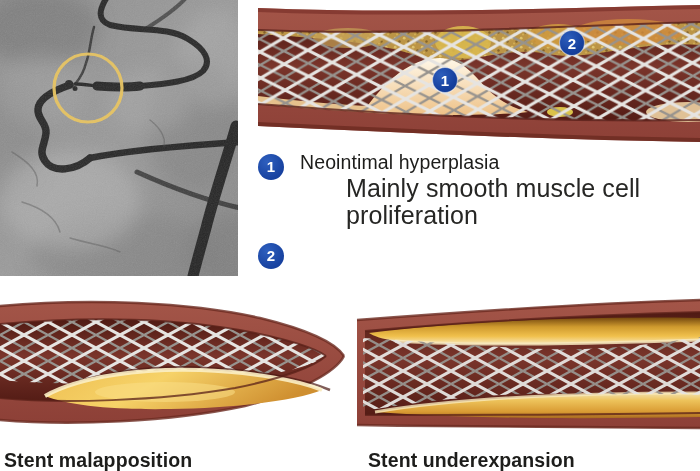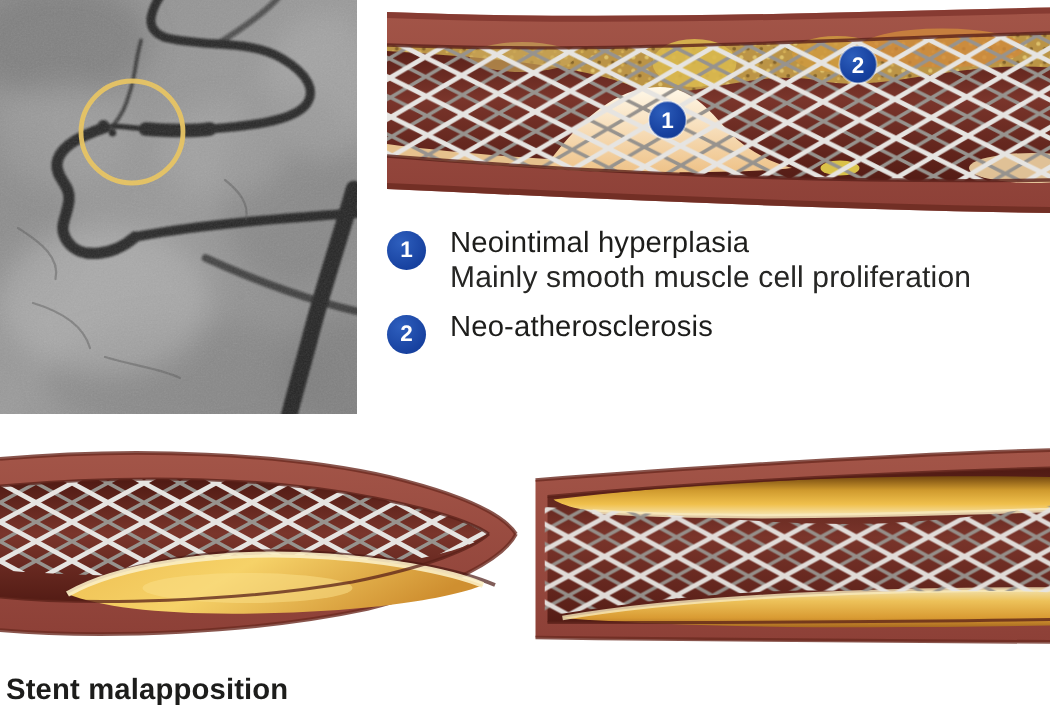--- a/index.html
+++ b/index.html
@@ -21,21 +21,21 @@
     background:radial-gradient(circle at 35% 30%, #2e5fbe, var(--marker-blue, #17419f) 72%);
     color:#ffffff;font-weight:bold;font-size:15px;line-height:26px;text-align:center;
     margin-top:2px;
   }
   .legend-text{width:378px;}
   .legend-title{
     font-size:19.5px;font-weight:normal;color:var(--text-dark,#1d1d1b);
     line-height:1.12;letter-spacing:.1px;
   }
   .legend-desc{
-    font-size:20px;color:#262624;line-height:1.08;letter-spacing:.1px;margin-top:1px;
+    font-size:25px;color:#262624;line-height:1.08;letter-spacing:.1px;margin-top:1px;margin-left:46px;
   }
   
   .panel-left{left:0;top:296px;}
   .panel-right{left:355px;top:293px;}
   .caption{
     font-size:19.5px;font-weight:bold;color:var(--text-dark,#1d1d1b);letter-spacing:.1px;
   }
   .cap-left{left:4px;top:449px;}
   .cap-right{left:368px;top:449px;}
   .marker-num{
@@ -193,21 +193,20 @@
     <div class="legend-item">
       <div class="badge">1</div>
       <div class="legend-text">
         <div class="legend-title">Neointimal hyperplasia</div>
         <div class="legend-desc">Mainly smooth muscle cell proliferation</div>
       </div>
     </div>
     <div class="legend-item">
       <div class="badge">2</div>
       <div class="legend-text">
-        <div class="legend-title">Neo-atherosclerosis</div>
       </div>
     </div>
   </div>
 
   <svg class="abs panel-left" width="348" height="152" viewBox="0 0 348 152">
     <path d="M0,10 C90,2 190,6 260,22 C305,33 335,46 344,60 C336,76 300,96 245,110 C170,126 70,130 0,124 Z" fill="url(#gWall)"></path>
     <path d="M0,10 C90,2 190,6 260,22 C305,33 335,46 344,60" stroke="#6b2a20" stroke-width="2.5" fill="none" opacity="0.8"></path>
     <path d="M344,60 C336,76 300,96 245,110 C170,126 70,130 0,124" stroke="#6b2a20" stroke-width="2.5" fill="none" opacity="0.8"></path>
     <path d="M0,28 C90,20 180,22 250,36 C290,44 315,52 326,60 C315,70 285,82 235,92 C160,105 60,108 0,102 Z" fill="url(#gLumen)"></path>
     <g clip-path="url(#clipMalStent)">
@@ -243,14 +242,15 @@
       <clipPath id="clipUnderStent">
         <path d="M8,45 C100,50 170,58 230,56 C280,54 320,48 345,44 L345,102 C320,100 260,102 210,101 C150,99 80,106 8,118 Z"></path>
       </clipPath>
       <rect x="-5" y="28" width="360" height="100" fill="url(#mesh0)" opacity="0.95"></rect>
     </g>
     <path d="M10,38 C120,28 240,22 345,19" stroke="#5a2018" stroke-width="2" fill="none" opacity="0.75"></path>
     <path d="M345,120 C240,122 120,122 10,122" stroke="#5a2018" stroke-width="2" fill="none" opacity="0.75"></path>
   </svg>
 
   <div class="abs caption cap-left">Stent malapposition</div>
+  <div class="abs caption cap-right">Stent underexpansion</div>
 
 </div>
 
 </body></html>

